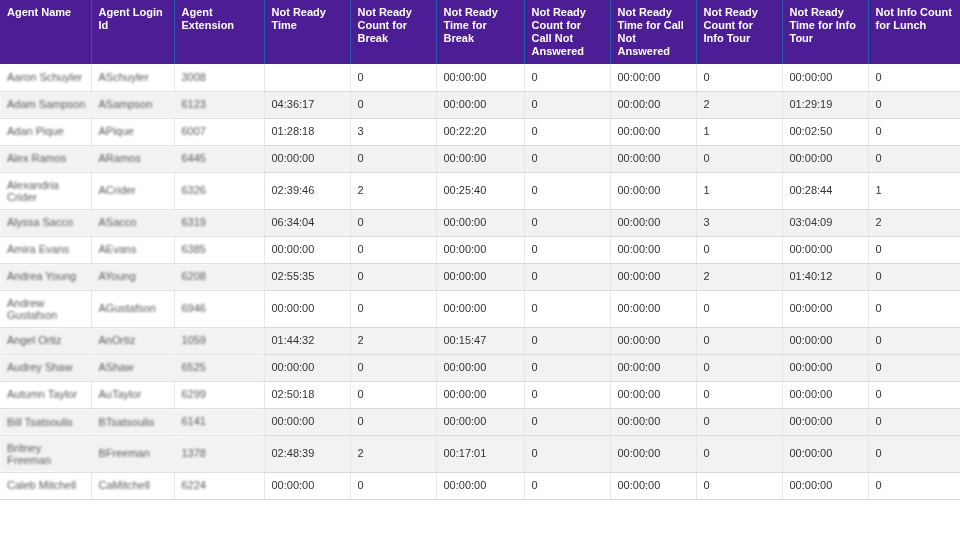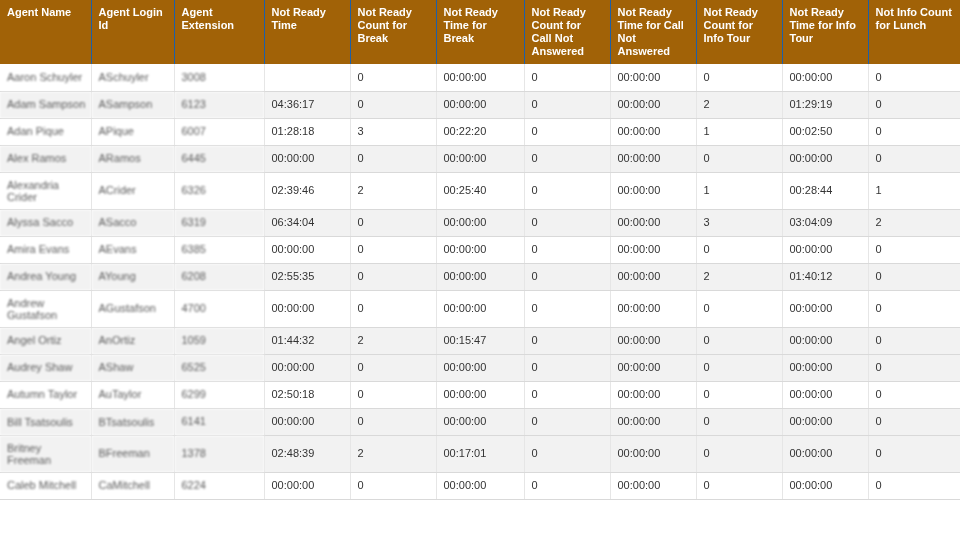--- a/index.html
+++ b/index.html
@@ -12,21 +12,21 @@
     height: 549px;
     overflow: hidden;
     font-family: "Liberation Sans", sans-serif;
   }
   #report-table {
     border-collapse: collapse;
     width: 960px;
     table-layout: fixed;
   }
   #report-table thead th {
-    background: #a16207;
+    background: #4c1d95;
     color: #ffffff;
     font-size: 11px;
     font-weight: bold;
     text-align: left;
     vertical-align: top;
     padding: 6px 6px 6px 7px;
     height: 44px;
     line-height: 13px;
     border-right: 1px solid #1C5FA8;
     box-sizing: border-box;
@@ -207,21 +207,21 @@
         <td>00:00:00</td>
         <td>0</td>
         <td>00:00:00</td>
         <td>2</td>
         <td>01:40:12</td>
         <td>0</td>
       </tr>
       <tr>
         <td class="wrapcell">Andrew Gustafson</td>
         <td>AGustafson</td>
-        <td>4700</td>
+        <td>6946</td>
         <td>00:00:00</td>
         <td>0</td>
         <td>00:00:00</td>
         <td>0</td>
         <td>00:00:00</td>
         <td>0</td>
         <td>00:00:00</td>
         <td>0</td>
       </tr>
       <tr class="alt">

